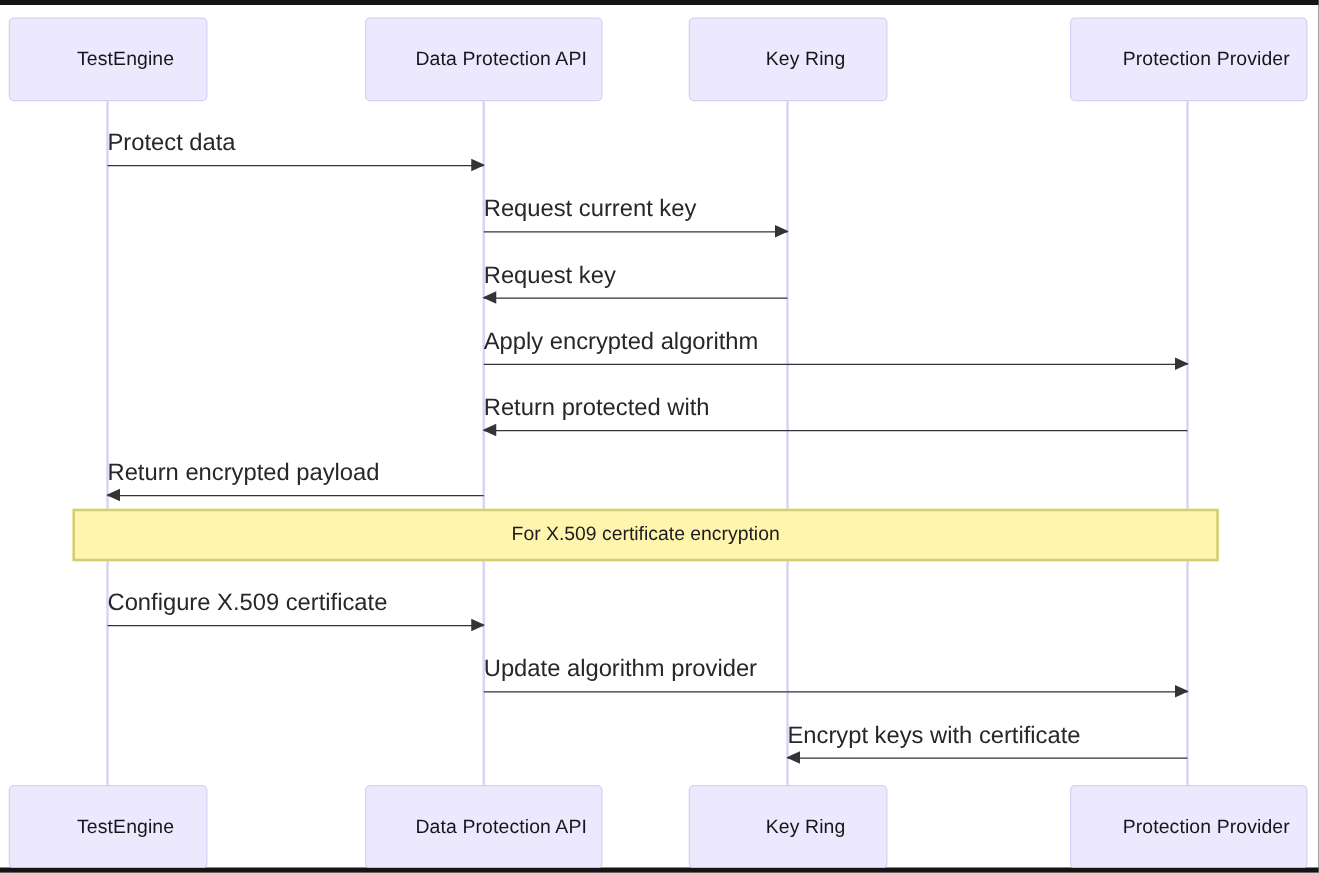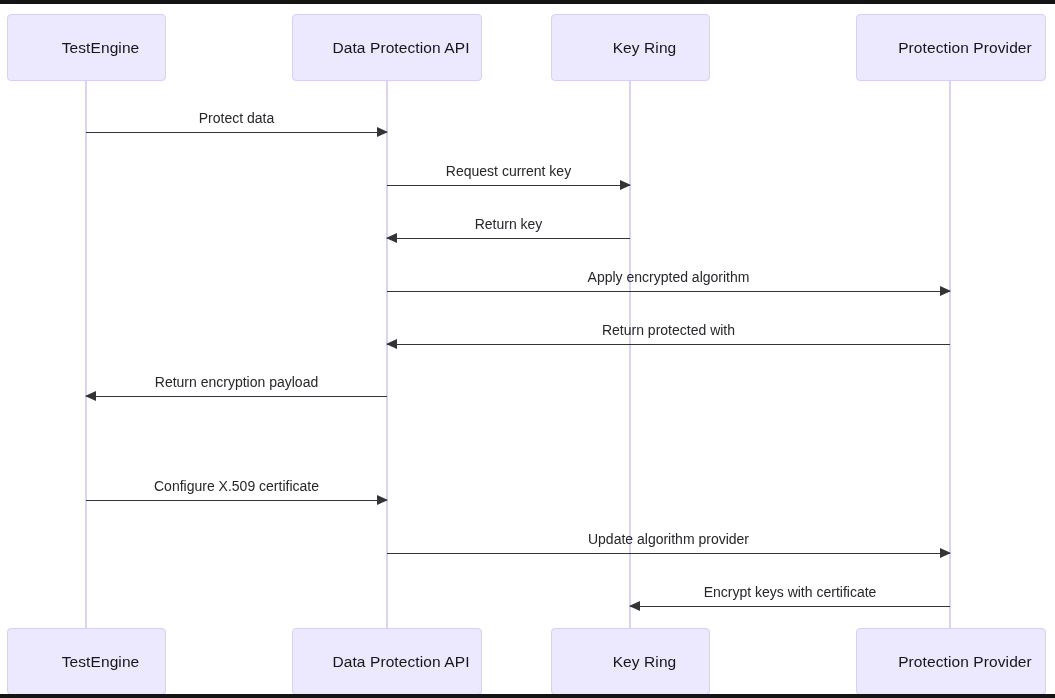--- a/index.html
+++ b/index.html
@@ -71,22 +71,22 @@
     border-left: 11px solid #333338;
   }
   .msg-head.left {
     left: -1px;
     border-right: 11px solid #333338;
   }
   .msg-label {
     position: absolute;
     bottom: 6px;
     width: 100%;
-    text-align: center;
-    font-size: 14px;
+    text-align: left;
+    font-size: 19px;
     color: #26262b;
     white-space: nowrap;
   }
   
   .note {
     position: absolute;
     background: #fff5ad;
     border: 2px solid #d0cf72;
     box-sizing: border-box;
     display: flex;
@@ -137,45 +137,48 @@
       <div class="msg-label">Protect data</div>
     </div>
     <div class="message" style="left: 387px; top: 181px; width: 243px;">
       <div class="msg-line"></div>
       <div class="msg-head right"></div>
       <div class="msg-label">Request current key</div>
     </div>
     <div class="message" style="left: 387px; top: 234px; width: 243px;">
       <div class="msg-line"></div>
       <div class="msg-head left"></div>
-      <div class="msg-label">Return key</div>
+      <div class="msg-label">Request key</div>
     </div>
     <div class="message" style="left: 387px; top: 287px; width: 563px;">
       <div class="msg-line"></div>
       <div class="msg-head right"></div>
       <div class="msg-label">Apply encrypted algorithm</div>
     </div>
     <div class="message" style="left: 387px; top: 340px; width: 563px;">
       <div class="msg-line"></div>
       <div class="msg-head left"></div>
       <div class="msg-label">Return protected with</div>
     </div>
     <div class="message" style="left: 86px; top: 392px; width: 301px;">
       <div class="msg-line"></div>
       <div class="msg-head left"></div>
-      <div class="msg-label">Return encryption payload</div>
+      <div class="msg-label">Return encrypted payload</div>
     </div>
     <div class="message" style="left: 86px; top: 496px; width: 301px;">
       <div class="msg-line"></div>
       <div class="msg-head right"></div>
       <div class="msg-label">Configure X.509 certificate</div>
     </div>
     <div class="message" style="left: 387px; top: 549px; width: 563px;">
       <div class="msg-line"></div>
       <div class="msg-head right"></div>
       <div class="msg-label">Update algorithm provider</div>
     </div>
     <div class="message" style="left: 630px; top: 602px; width: 320px;">
       <div class="msg-line"></div>
       <div class="msg-head left"></div>
       <div class="msg-label">Encrypt keys with certificate</div>
     </div>
+    <div class="note" style="left: 58px; top: 403px; width: 917px; height: 42px;">
+      <span class="note-text">For X.509 certificate encryption</span>
+    </div>
   </div>
 
 </body></html>

